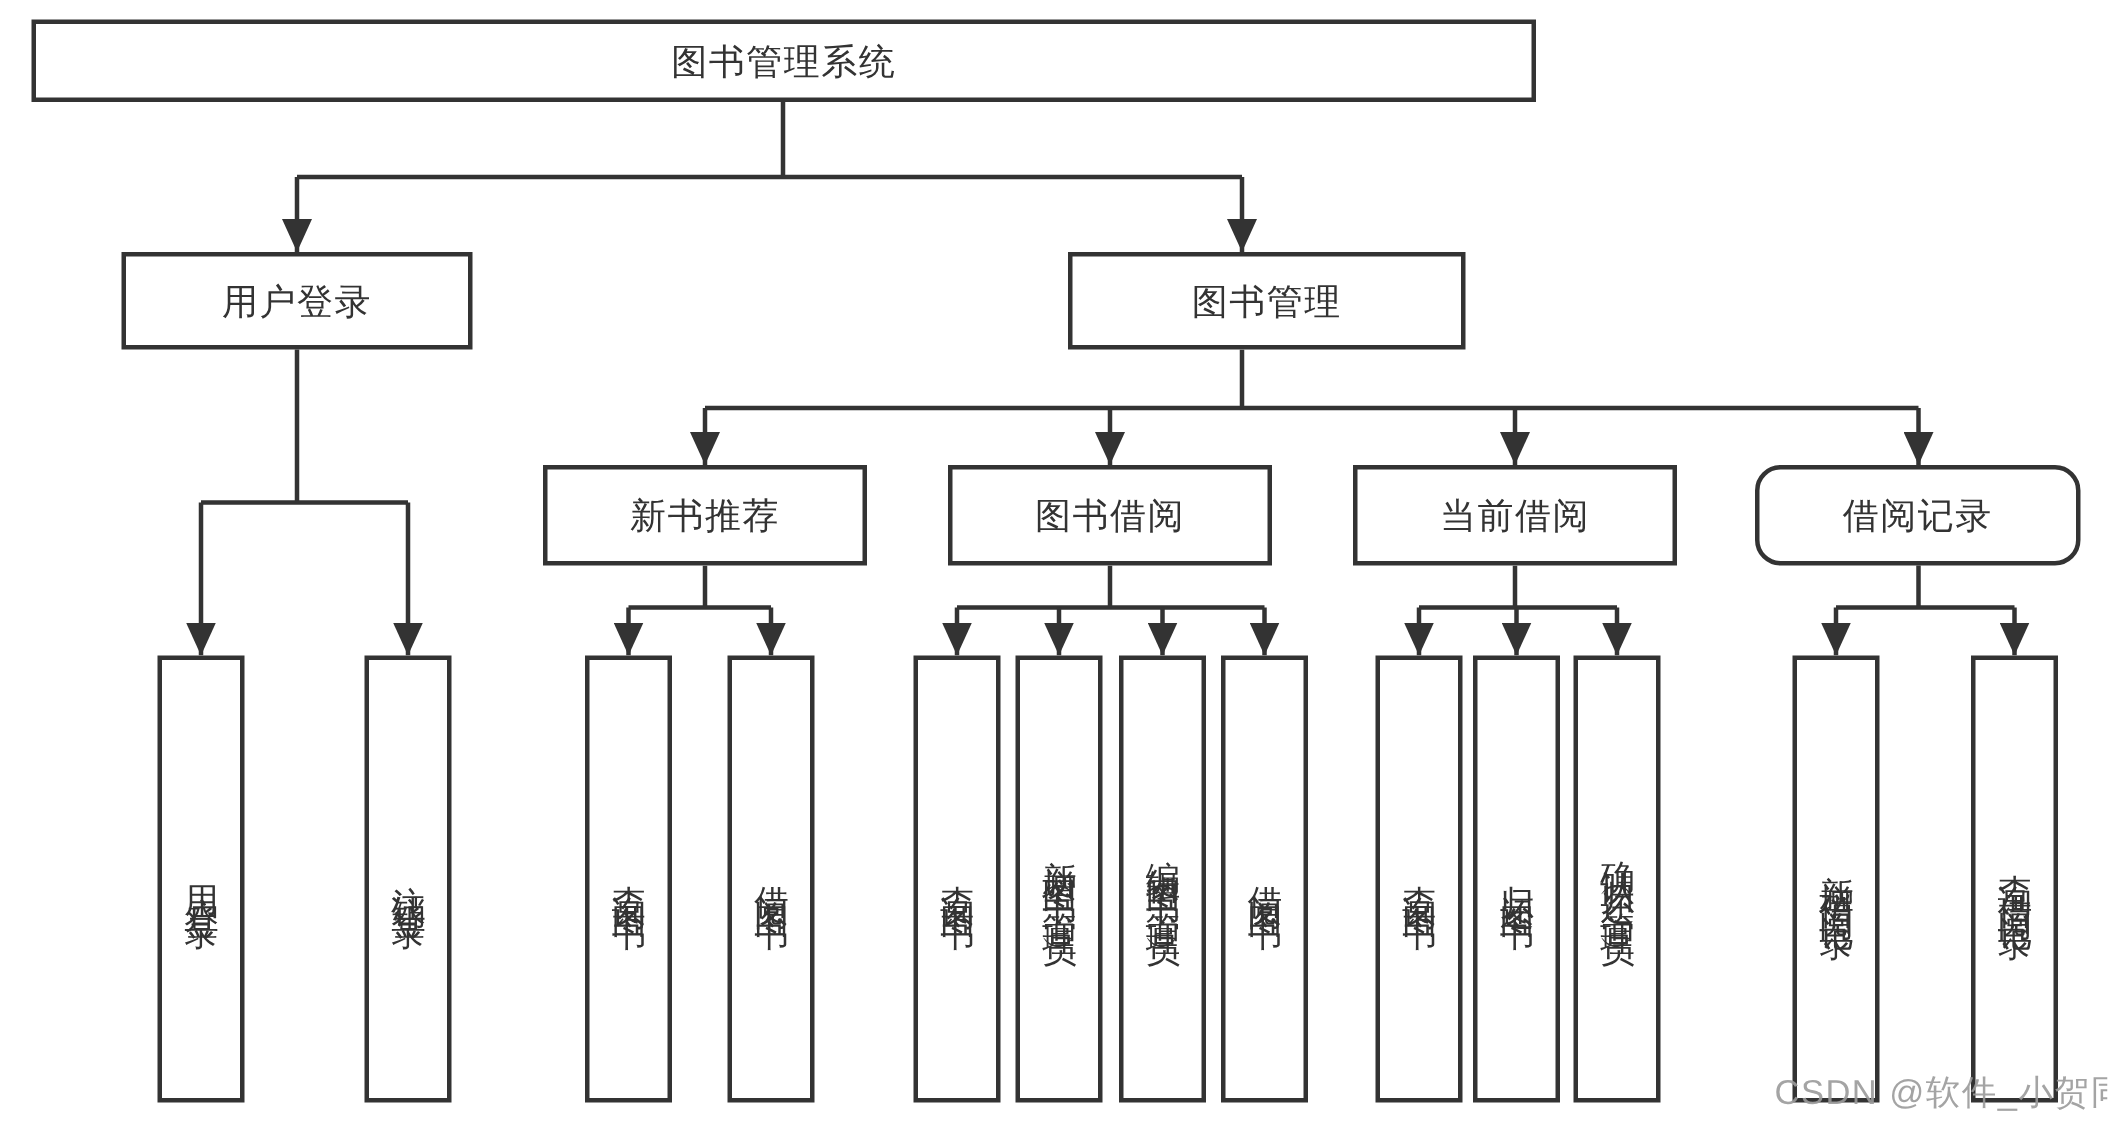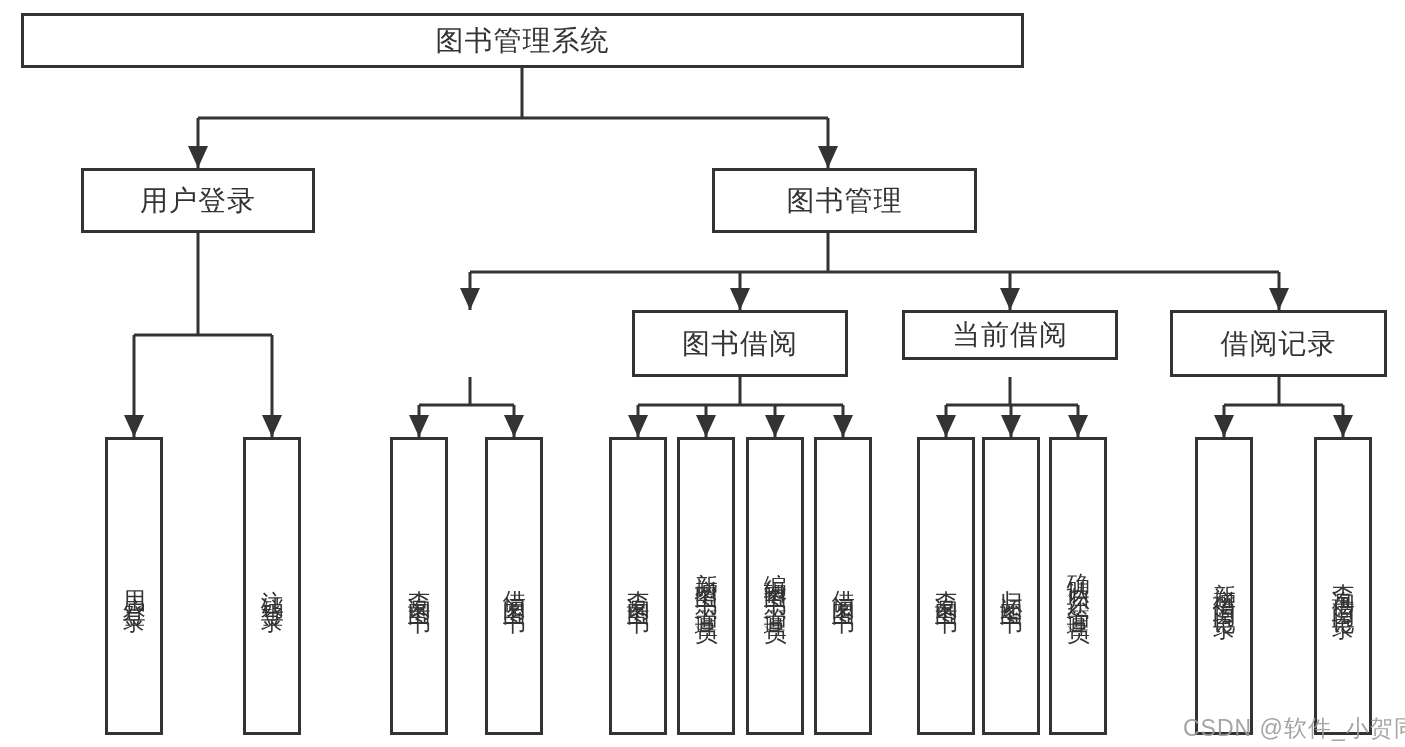--- a/index.html
+++ b/index.html
@@ -17,21 +17,21 @@
     width: 1405px; height: 747px;
   }
   .hbox {
     position: absolute;
     box-sizing: border-box;
     background: #ffffff;
     border: 3px solid #333333;
     display: flex;
     align-items: center;
     justify-content: center;
-    font-size: 28px;
+    font-size: 24px;
     color: #333333;
     letter-spacing: 1px;
     white-space: nowrap;
   }
   .vbox {
     position: absolute;
     box-sizing: border-box;
     background: #ffffff;
     border: 3px solid #333333;
     display: flex;
@@ -97,27 +97,30 @@
     <span>图书管理系统</span>
   </div>
 
   <div class="hbox" style="left:81px; top:168px; width:234px; height:65px;">
     <span>用户登录</span>
   </div>
   <div class="hbox" style="left:712px; top:168px; width:265px; height:65px;">
     <span>图书管理</span>
   </div>
 
+  <div class="hbox" style="left:362px; top:310px; width:216px; height:67px;">
+    <span>新书推荐</span>
+  </div>
   <div class="hbox" style="left:632px; top:310px; width:216px; height:67px;text-align:right;">
     <span>图书借阅</span>
   </div>
-  <div class="hbox" style="left:902px; top:310px; width:216px; height:50px;">
+  <div class="hbox" style="left:902px; top:310px; width:216px; height:67px;">
     <span>当前借阅</span>
   </div>
-  <div class="hbox" style="left:1170px; top:310px; width:217px; height:67px;">
+  <div class="hbox" style="left:1170px; top:310px; width:217px; height:67px;border-radius:17px;">
     <span>借阅记录</span>
   </div>
 
   <div class="vbox" style="left:105px; top:437px; width:58px; height:298px;">
     <span>用户登录</span>
   </div>
   <div class="vbox" style="left:243px; top:437px; width:58px; height:298px;">
     <span>注销登录</span>
   </div>
 

